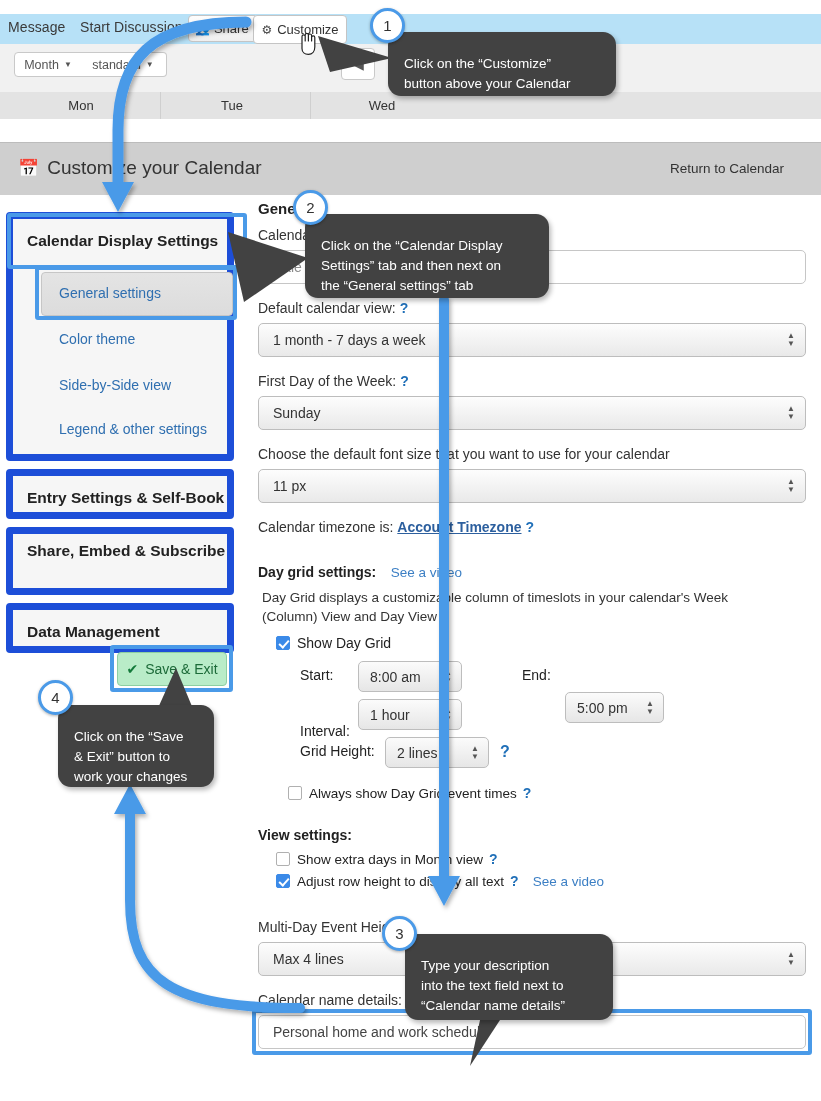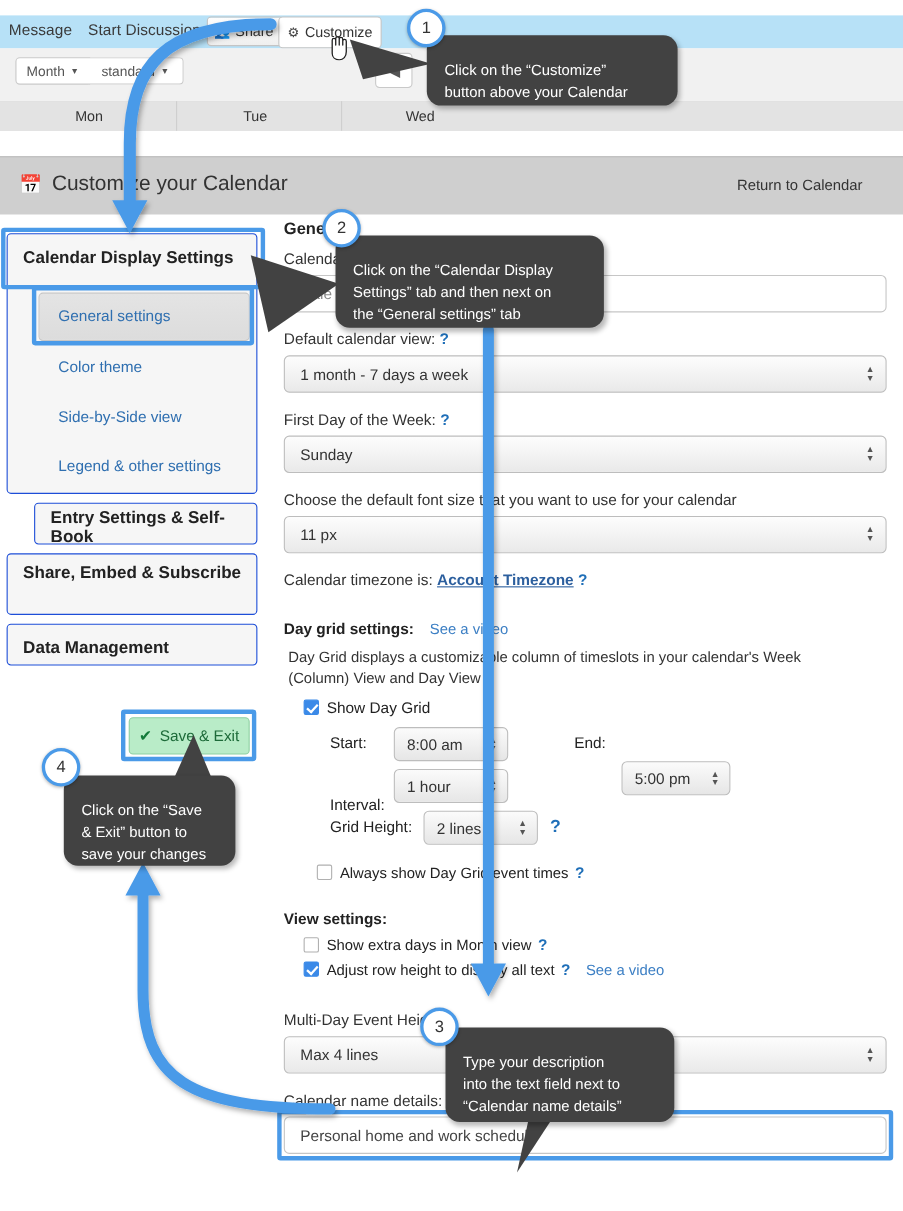--- a/index.html
+++ b/index.html
@@ -60,21 +60,21 @@
   }
   #page-title{
     position:absolute;left:18px;top:157px;font-size:19px;color:#333;display:flex;align-items:center;
   }
   #page-title .cal-ic{margin-right:8px;font-size:17px;}
   #return-link{position:absolute;left:670px;top:161px;font-size:13.5px;color:#333;}
 
   
   #sidebar{left:6px;top:212px;width:228px;}
   .side-section{
-    background:#f6f6f6;border:1px solid #1d4ed8;border-radius:4px;margin-bottom:8px;
+    background:#f6f6f6;border:7px solid #1d4ed8;border-radius:4px;margin-bottom:8px;
     position:relative;
   }
   #sec-display{height:235px;}
   .side-head{
     position:absolute;left:0;top:0;width:100%;height:44px;display:flex;align-items:center;
     padding-left:14px;box-sizing:border-box;font-size:15.5px;font-weight:bold;color:#222;
   }
   .side-item{
     position:absolute;left:0;width:100%;height:36px;display:flex;align-items:center;
     padding-left:46px;box-sizing:border-box;font-size:14px;color:#2f6fb0;
@@ -88,21 +88,21 @@
     background:linear-gradient(#e4e4e4,#dcdcdc);border:1px solid #c6c6c6;border-radius:4px;
   }
   #general-hl{
     position:absolute;left:22px;top:47px;width:202px;height:54px;
     border:4px solid #4a9ae8;border-radius:3px;box-sizing:border-box;
   }
   #display-hl{
     position:absolute;left:-6px;top:-6px;width:240px;height:56px;
     border:4px solid #4a9ae8;border-radius:3px;box-sizing:border-box;
   }
-  #sec-entry{height:36px;margin-left:25px;}
+  #sec-entry{height:36px;}
   #sec-share{height:54px;}
   #sec-data{height:36px;}
   .side-head.two{align-items:flex-start;padding-top:8px;line-height:17px;}
 
   
   #main{left:258px;top:200px;width:556px;}
   .fld-label{font-size:14px;color:#333;margin:0 0 7px 0;}
   .qm{color:#1f6fb8;font-weight:bold;}
   .link{color:#3c7fc4;}
   .link.u{text-decoration:underline;font-weight:bold;color:#2c5f9e;}
@@ -436,15 +436,15 @@
 <div id="co3" class="callout">
   <div>Type your description</div>
   <div>into the text field next to</div>
   <div>“Calendar name details”</div>
 </div>
 <div id="b3" class="badge">3</div>
 
 <div id="co4" class="callout">
   <div>Click on the “Save</div>
   <div>&amp; Exit” button to</div>
-  <div>save your changes</div>
+  <div>work your changes</div>
 </div>
 <div id="b4" class="badge">4</div>
 
 </body></html>

